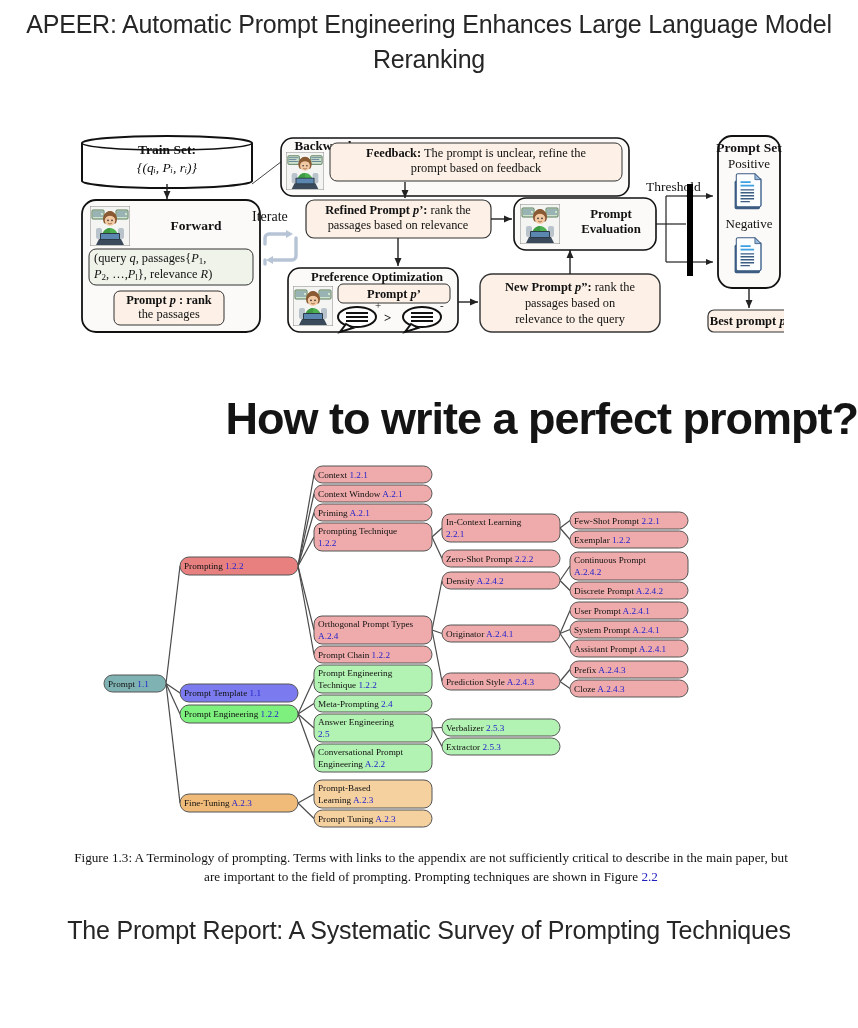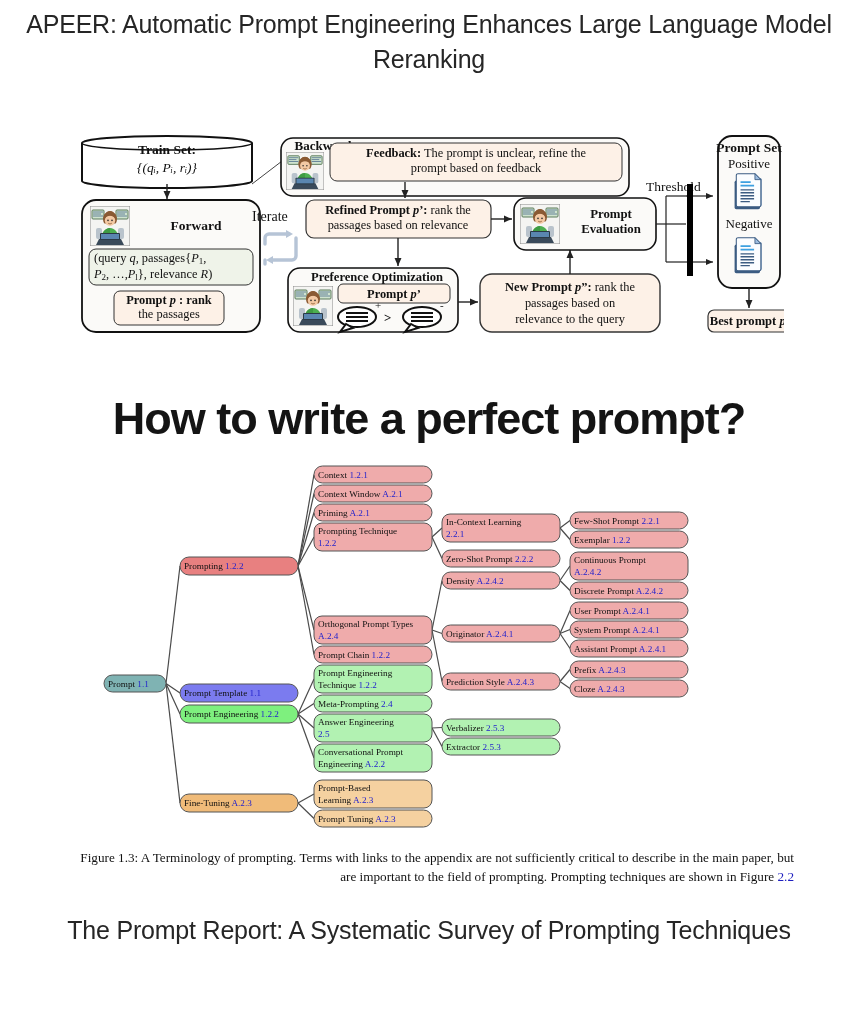--- a/index.html
+++ b/index.html
@@ -31,21 +31,21 @@
     letter-spacing: -0.2px;
   }
   #title-top { top: 7px; }
   #title-bottom { top: 913px; }
 
   .big-heading {
     position: absolute;
     left: 0;
     top: 390px;
     width: 858px;
-    text-align: center;
+    text-align: right;
     font-family: "Liberation Sans", sans-serif;
     font-size: 45px;
     font-weight: bold;
     line-height: 58px;
     color: #141414;
     letter-spacing: -1px;
   }
 
   
   #fig-apeer {
@@ -70,21 +70,21 @@
   
   #fig-caption {
     position: absolute;
     left: 68px;
     top: 848px;
     width: 726px;
     font-family: "Liberation Serif", serif;
     font-size: 13.2px;
     line-height: 19px;
     color: #111;
-    text-align: right;
+    text-align: center;
   }
   #fig-caption .link { color: #2020c0; }
 </style>
 </head>
 <body>
 
 <div class="slide-title" id="title-top">APEER: Automatic Prompt Engineering Enhances Large Language Model Reranking</div>
 
 <div id="fig-apeer">
 <svg width="710" height="215" viewBox="0 0 710 215" xmlns="http://www.w3.org/2000/svg">

